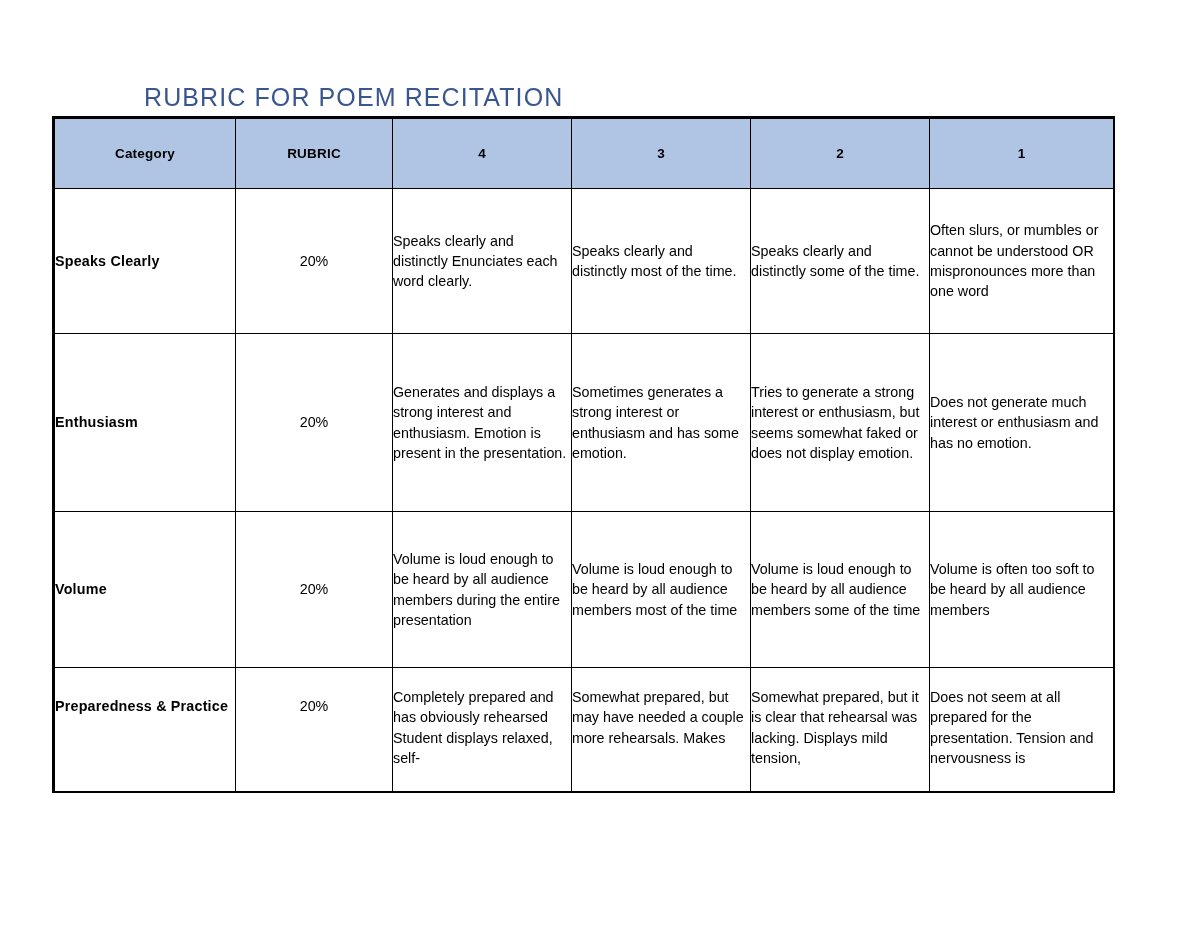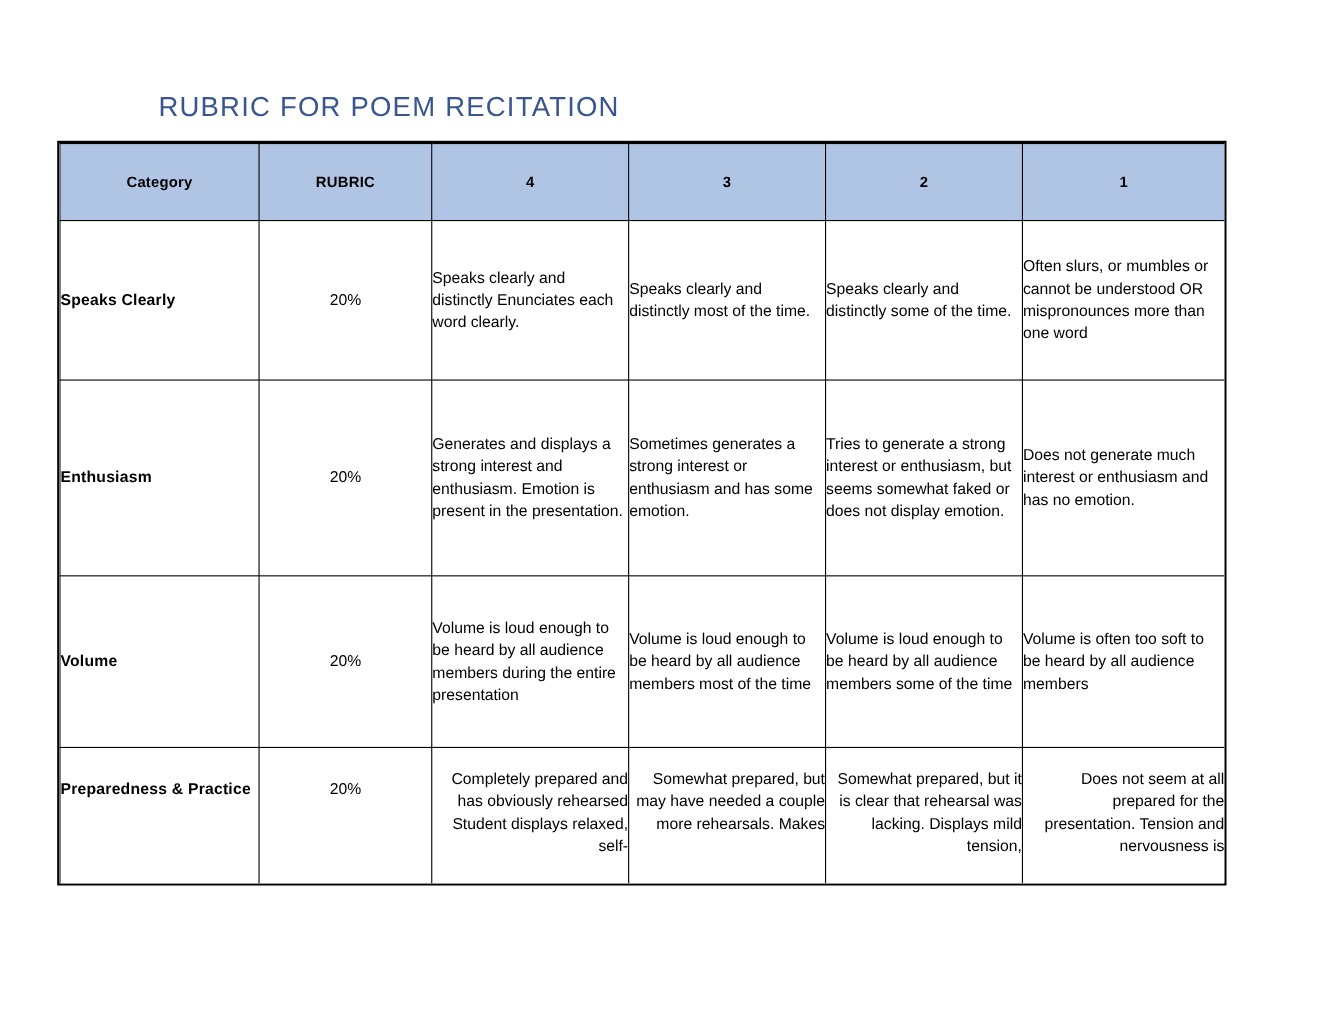--- a/index.html
+++ b/index.html
@@ -37,21 +37,21 @@
     color: #39568f;
     line-height: 1.1;
     white-space: nowrap;
     font-family: "Liberation Sans", "DejaVu Sans", sans-serif;
   }
 
   
   #rubric-table-wrap {
     position: absolute;
     left: 18px;
-    top: 128px;
+    top: 116px;
     width: 1063px;
     height: 677px;
     overflow: hidden;
     border: 2px solid #000000;
     background: #84cc16;
   }
 
   table.rubric {
     border-collapse: collapse;
     table-layout: fixed;
@@ -114,21 +114,20 @@
 
   tr.row-h1 td { height: 145px; }
   tr.row-h2 td { height: 178px; }
   tr.row-h3 td { height: 156px; }
   tr.row-h4 td { height: 160px; }
 
   
   tr.row-clipped td.desc-cell {
     vertical-align: top;
     padding-top: 19px;
-    text-align: right;
   }
   tr.row-clipped td.cat-cell,
   tr.row-clipped td.weight-cell {
     vertical-align: top;
     padding-top: 28px;
   }
 </style>
 </head>
 <body>
 

